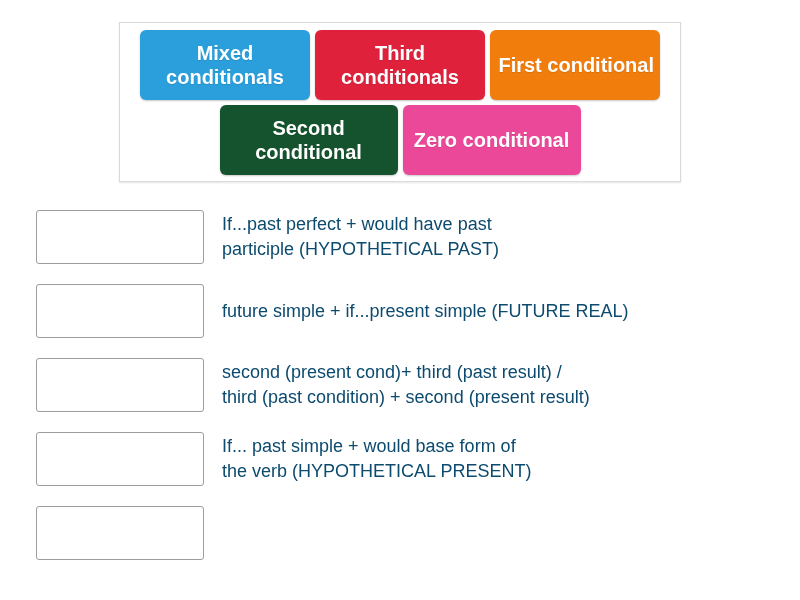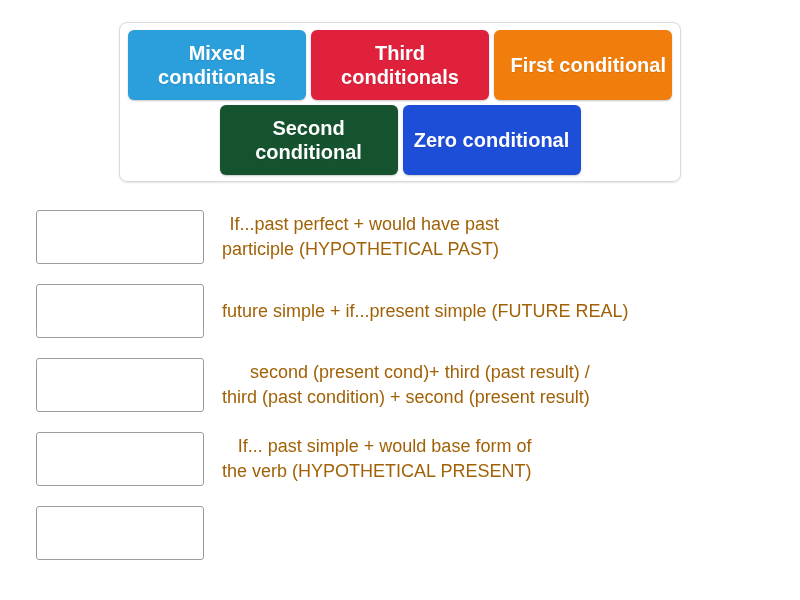--- a/index.html
+++ b/index.html
@@ -24,28 +24,28 @@
 
   
   .tile-bank {
     position: absolute;
     left: 119px;
     top: 22px;
     width: 562px;
     height: 160px;
     box-sizing: border-box;
     border: 1px solid #dadada;
-    border-radius: 8px;
+    border-radius: 0;
     background: #ffffff;
     box-shadow: 0 1px 2px rgba(0,0,0,0.10);
     display: flex;
     flex-direction: column;
     align-items: center;
     justify-content: center;
-    padding: 6px 8px;
+    padding: 6px 20px;
   }
   .tile-row {
     display: flex;
     flex-direction: row;
     justify-content: center;
     align-items: stretch;
     gap: 5px;
     width: 100%;
   }
   .tile-row + .tile-row {
@@ -94,23 +94,22 @@
     height: 54px;
     flex: 0 0 168px;
     border: 1px solid #9c9c9c;
     border-radius: 3px;
     background: #ffffff;
   }
   .row-text {
     margin-left: 18px;
     font-size: 18px;
     line-height: 25px;
-    color: #a16207;
+    color: #0c4a6e;
     white-space: pre-line;
-    text-align: right;
   }
 </style>
 </head>
 <body>
 
 <div id="stage">
 
   <div class="tile-bank" style="border-color: rgb(218, 218, 218);">
 
     <div class="tile-row">
@@ -126,21 +125,21 @@
         <span>First
 conditional</span>
       </div>
     </div>
 
     <div class="tile-row">
       <div class="tile" style="background-color: #14532d;">
         <span>Second
 conditional</span>
       </div>
-      <div class="tile" style="background-color: #1d4ed8;">
+      <div class="tile" style="background-color: #ec4899;">
         <span>Zero
 conditional</span>
       </div>
     </div>
 
   </div>
 
   <div class="rows">
 
     <div class="answer-row">

